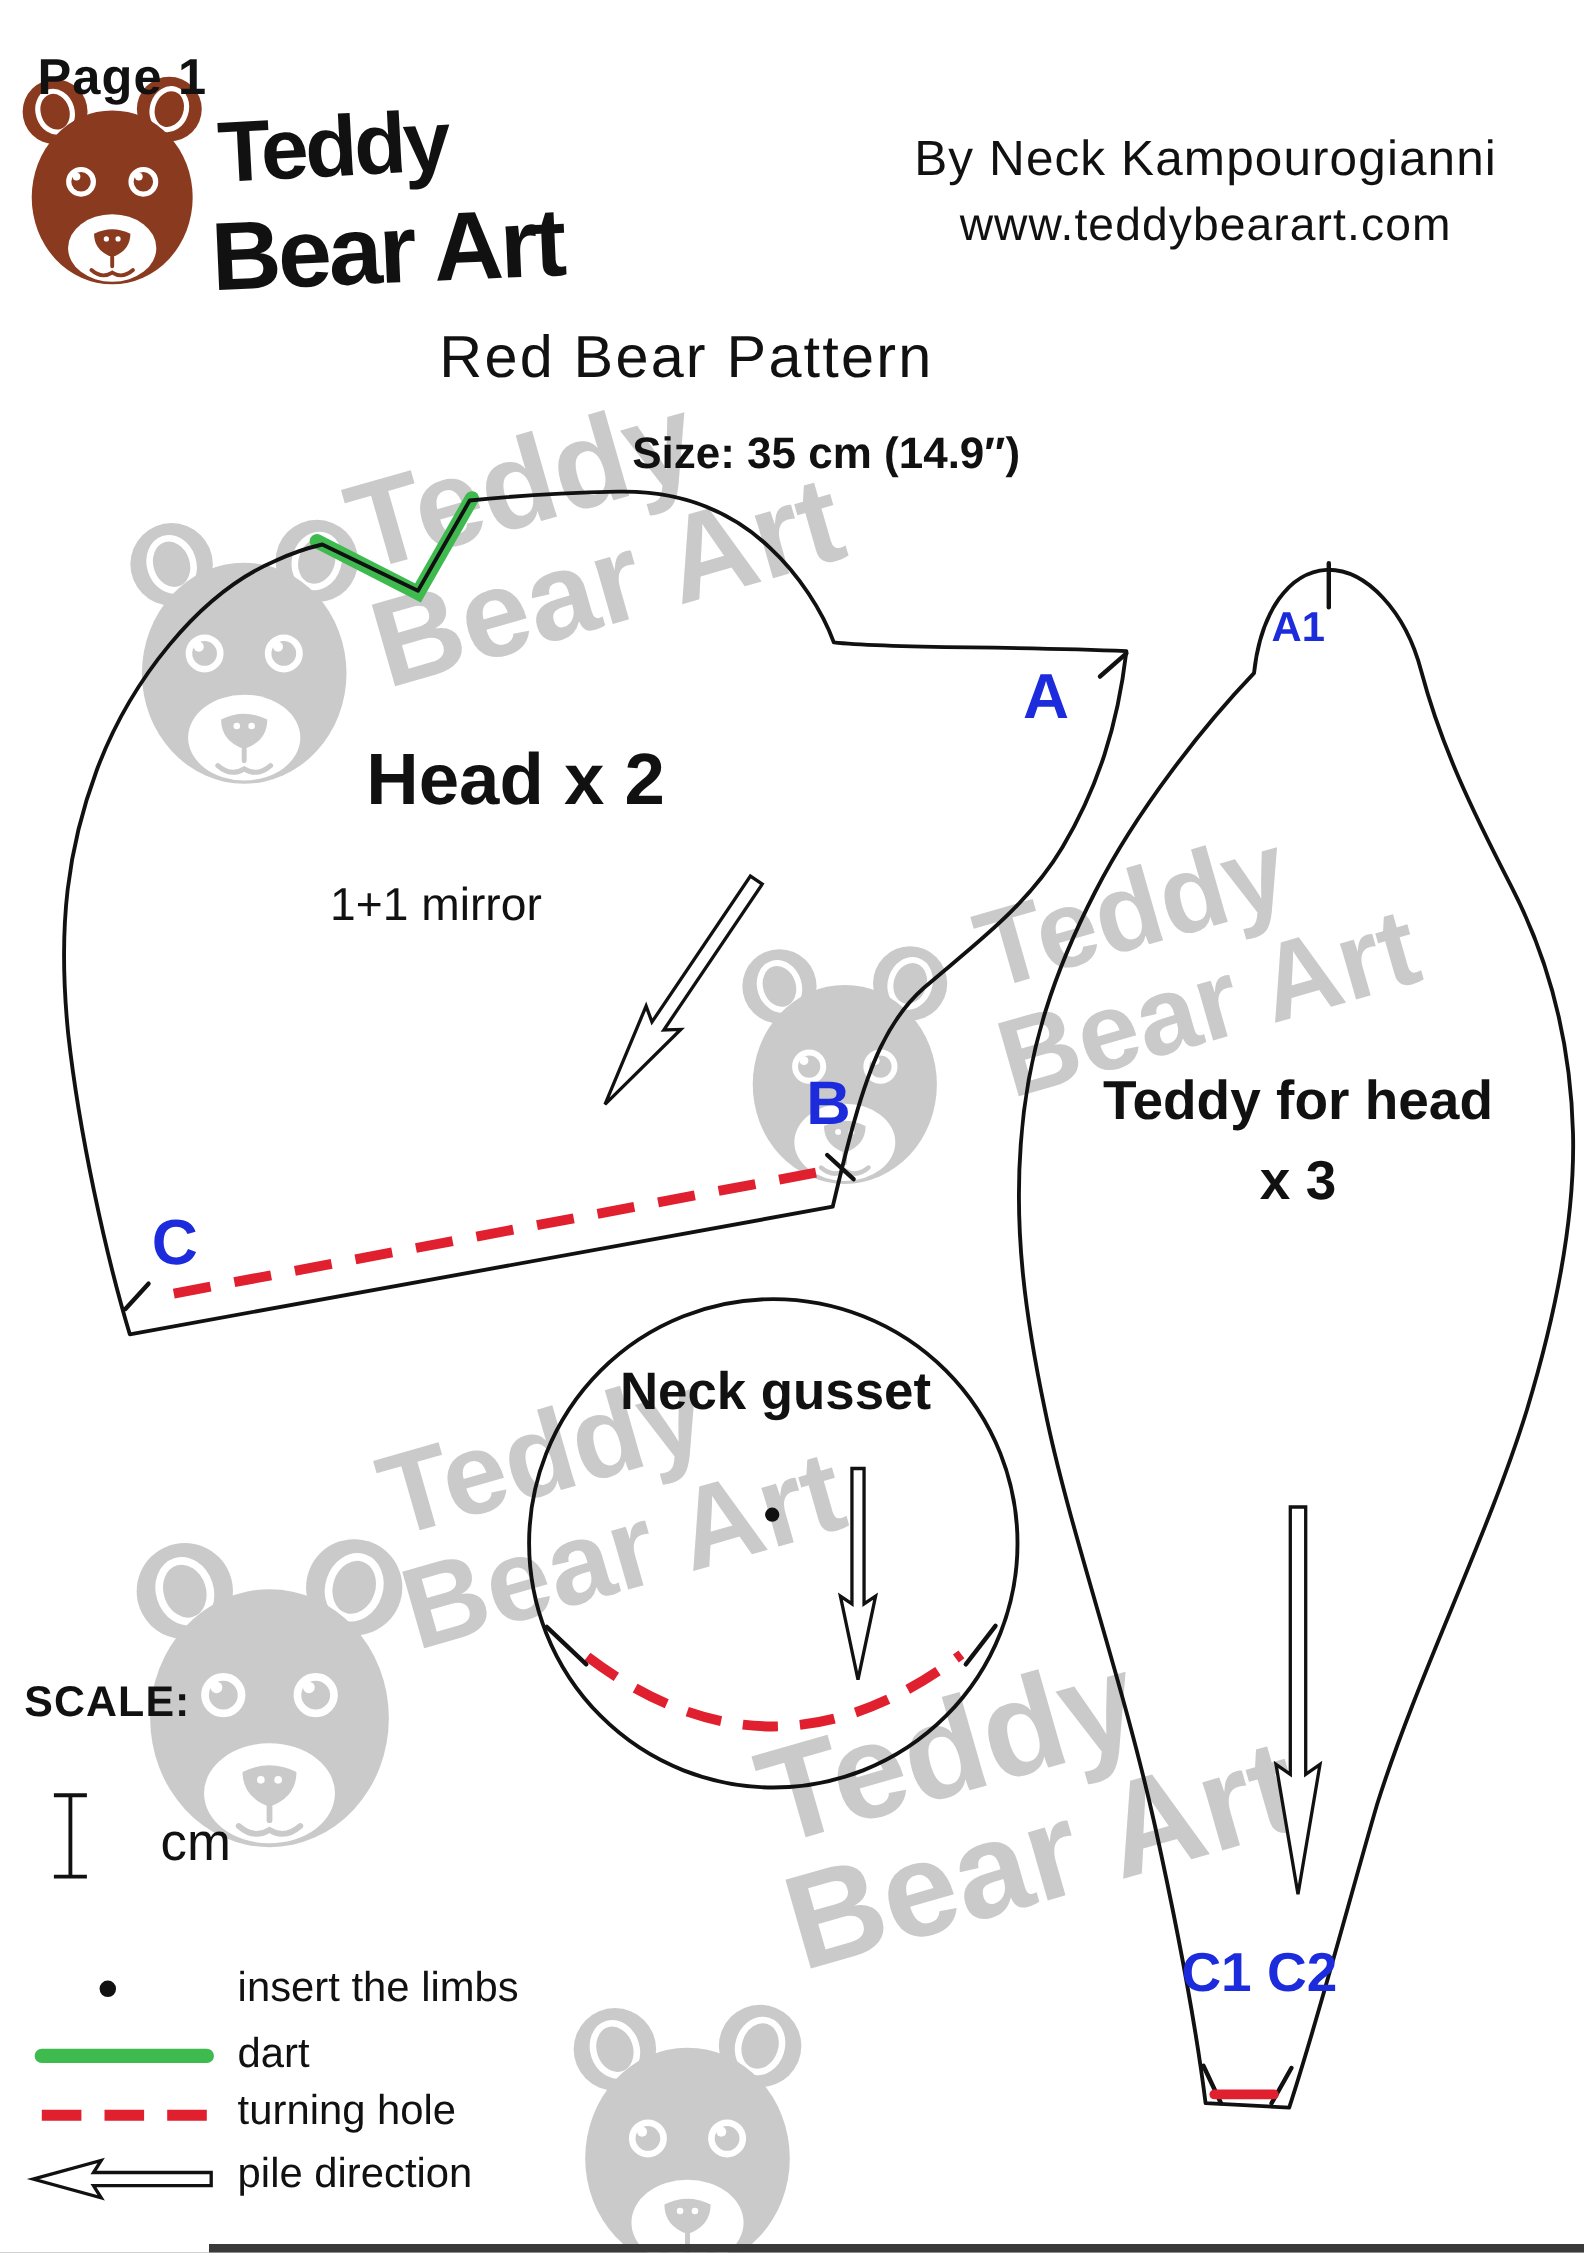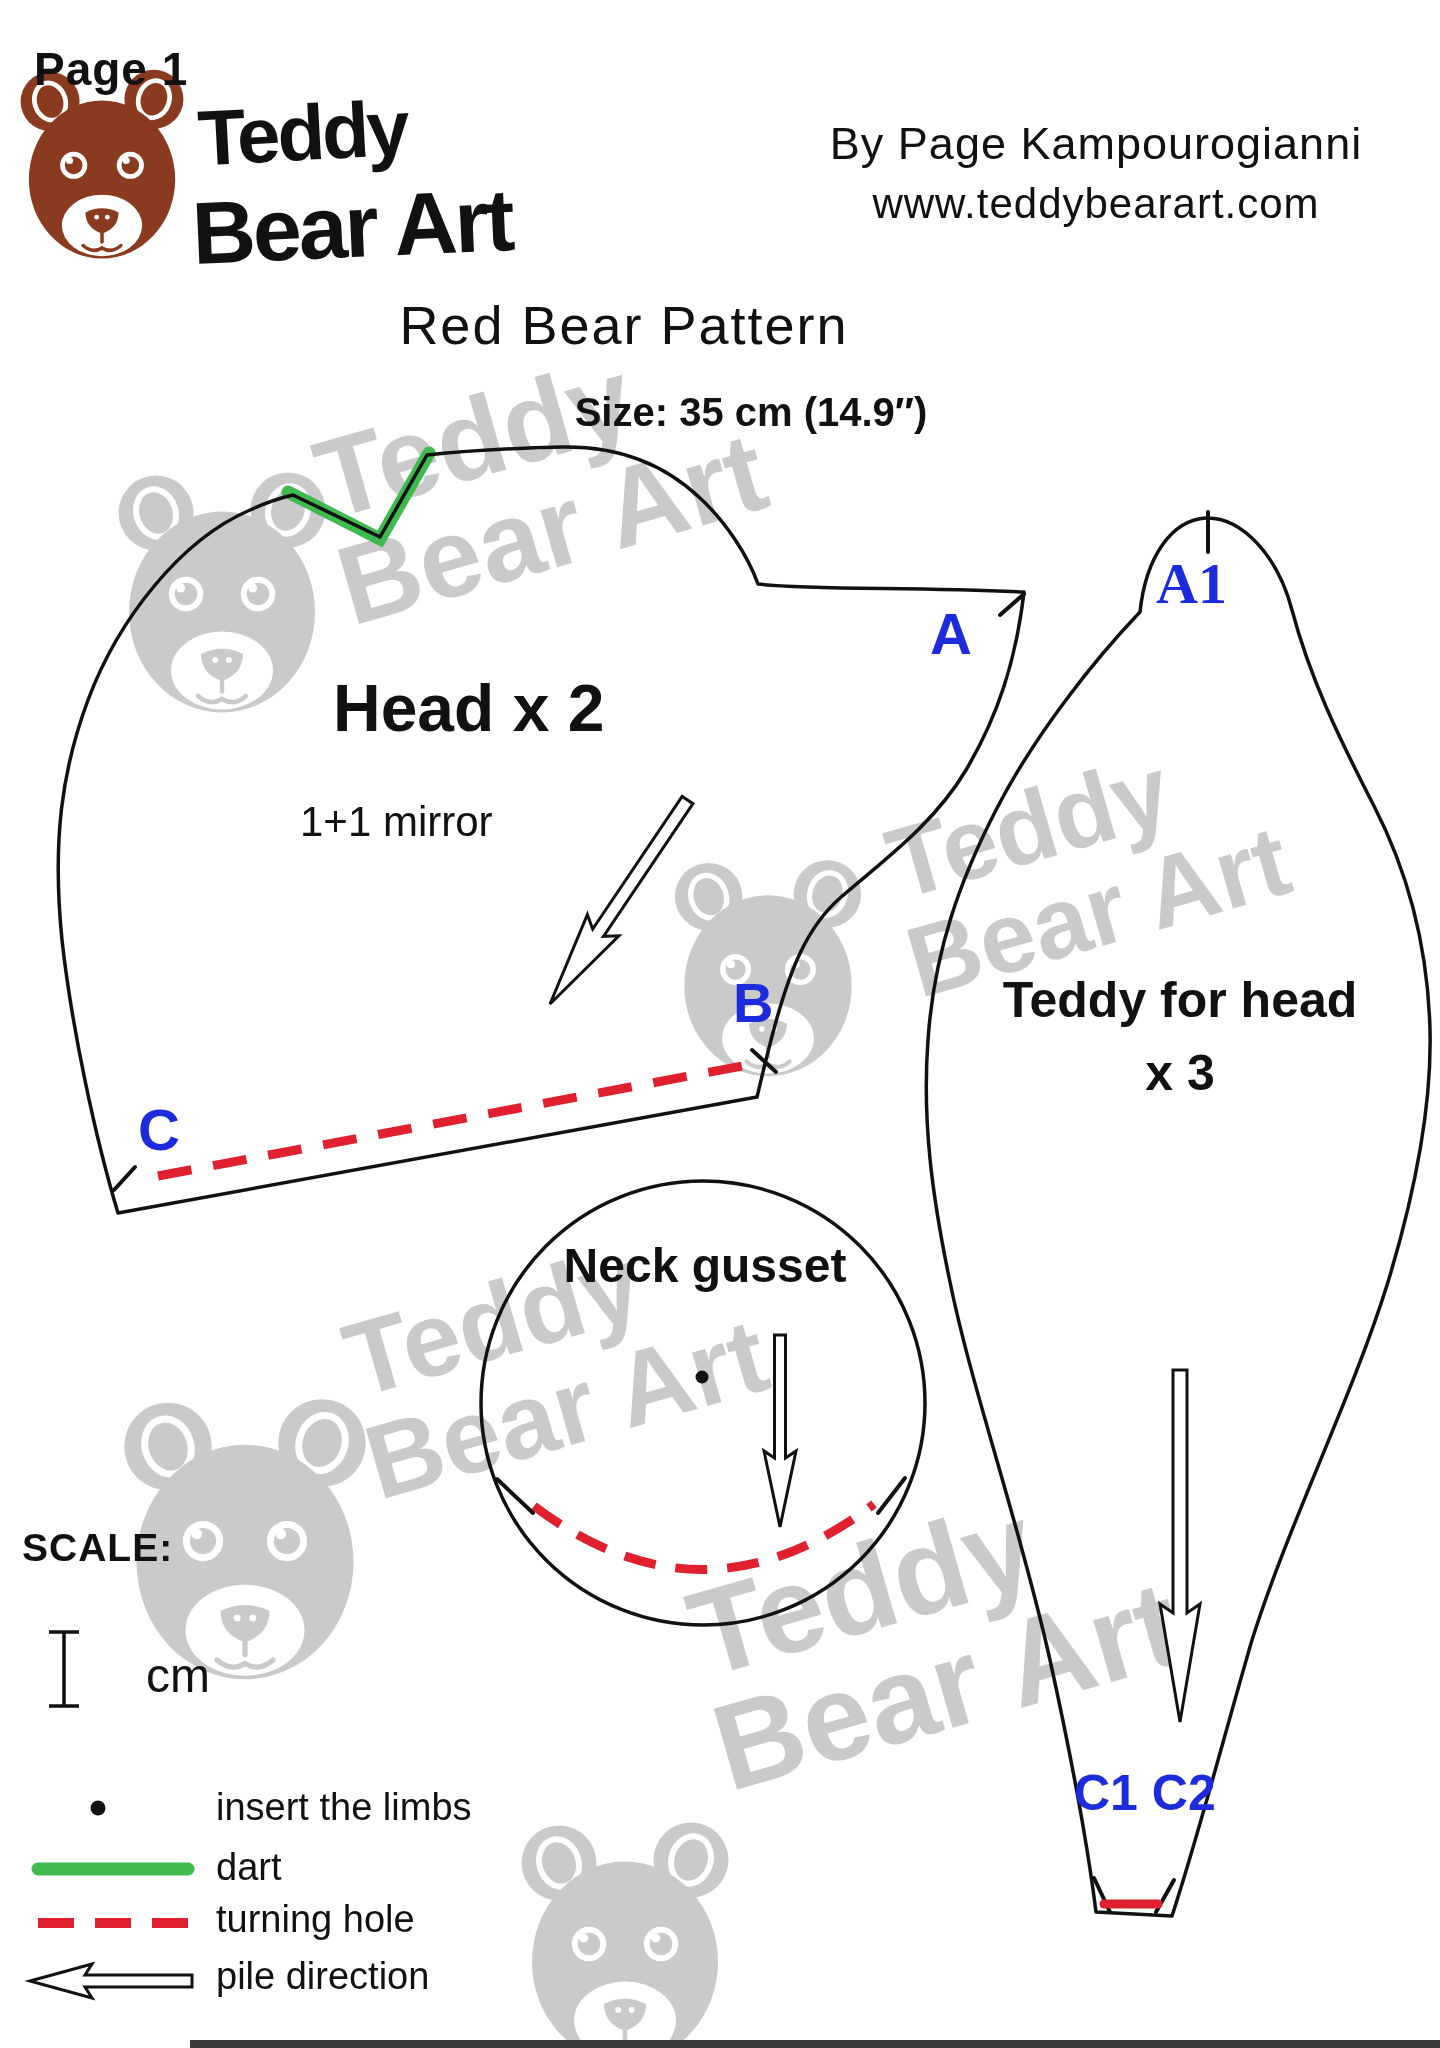--- a/index.html
+++ b/index.html
@@ -13,21 +13,21 @@
   .brand2{left:192px;top:176px;font-size:88px;font-weight:700;letter-spacing:-3px;transform:rotate(-2.5deg);}
   .byline{left:758px;top:112px;width:676px;text-align:center;font-size:45px;line-height:1.4;letter-spacing:1px;}
   .byline .site{font-size:42px;}
   .title{left:0;top:294px;width:1248px;text-align:center;font-size:54px;font-weight:500;letter-spacing:2px;}
   .size{left:0;top:390px;width:1440px;text-align:center;font-size:40px;font-weight:700;padding-left:31px;}
   .head-name{left:298px;top:670px;font-size:66px;font-weight:600;margin-left:35px;}
   .head-note{left:300px;top:798px;font-size:42px;font-weight:500;}
   .lab-a{left:930px;top:600px;font-size:58px;}
   .lab-b{left:733px;top:970px;font-size:56px;}
   .lab-c{left:138px;top:1096px;font-size:58px;}
-  .lab-a1{left:1156px;top:550px;font-size:58px;font-family:Liberation Serif, serif;}
+  .lab-a1{left:1156px;top:550px;font-size:38px;}
   .lab-c1c2{left:1074px;top:1764px;font-size:50px;}
   .gusset-name{left:930px;top:964px;width:500px;text-align:center;font-size:50px;font-weight:600;line-height:1.46;}
   .neck-name{left:495px;top:1238px;width:420px;text-align:center;font-size:48px;font-weight:600;}
   .scale-head{left:22px;top:1526px;font-size:39px;font-weight:700;letter-spacing:1px;}
   .cm{left:146px;top:1648px;font-size:48px;font-weight:500;}
   .leg{font-size:38px;font-weight:500;left:216px;}
   .leg1{top:1786px;} .leg2{top:1846px;} .leg3{top:1898px;} .leg4{top:1955px;}
   .scan-edge{position:absolute;left:190px;top:2040px;width:1250px;height:8px;background:#3a3a3a;}
   
   .outline{fill:none;stroke:#111;stroke-width:3.5;stroke-linejoin:round;}
@@ -159,21 +159,21 @@
       <line x1="38" y1="1923" x2="188" y2="1923" stroke="#e01f2f" stroke-width="10" stroke-dasharray="36 21"></line>
       <path class="arrow" transform="translate(30,1981) rotate(90)" d="M 0 0 L -17 -62 L -6 -55 L -6 -162 L 6 -162 L 6 -55 L 17 -62 Z"></path>
     </g>
   </svg>
 
   <div class="t page-label">Page 1</div>
   <div class="t brand1">Teddy</div>
   <div class="t brand2">Bear Art</div>
 
   <div class="t byline">
-    <div>By Page Kampourogianni</div>
+    <div>By Neck Kampourogianni</div>
     <div class="site">www.teddybearart.com</div>
   </div>
 
   <div class="t title">Red Bear Pattern</div>
   <div class="t size">Size: 35 cm (14.9″)</div>
 
   <div class="t head-name">Head x 2</div>
   <div class="t head-note">1+1 mirror</div>
   <div class="t blue lab-a">A</div>
   <div class="t blue lab-b">B</div>

